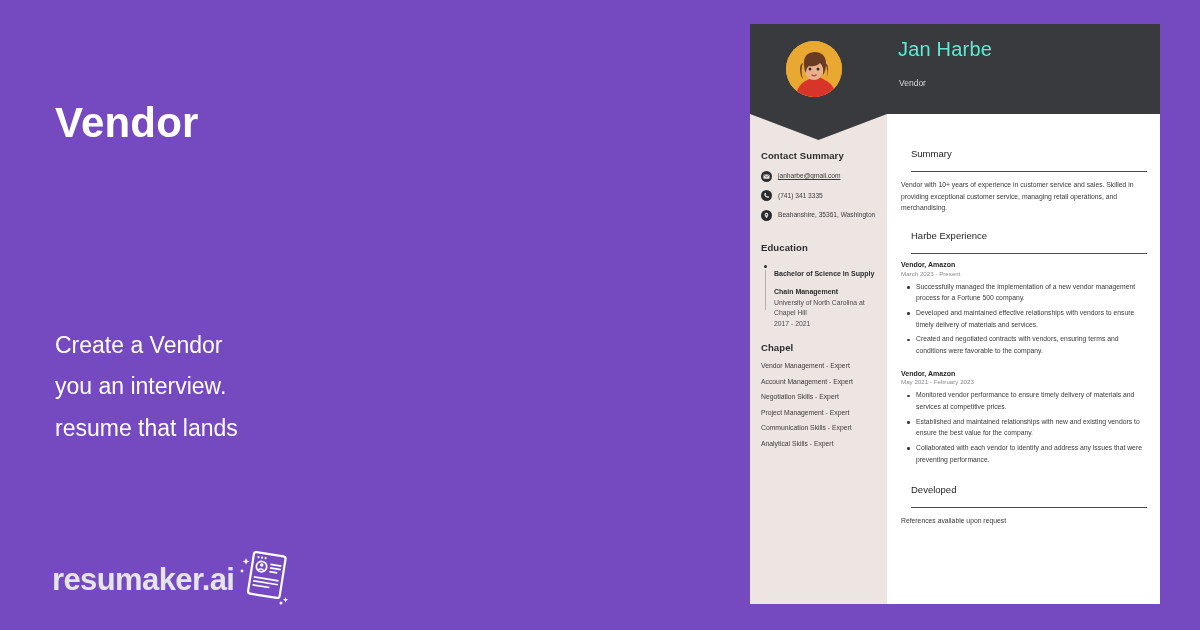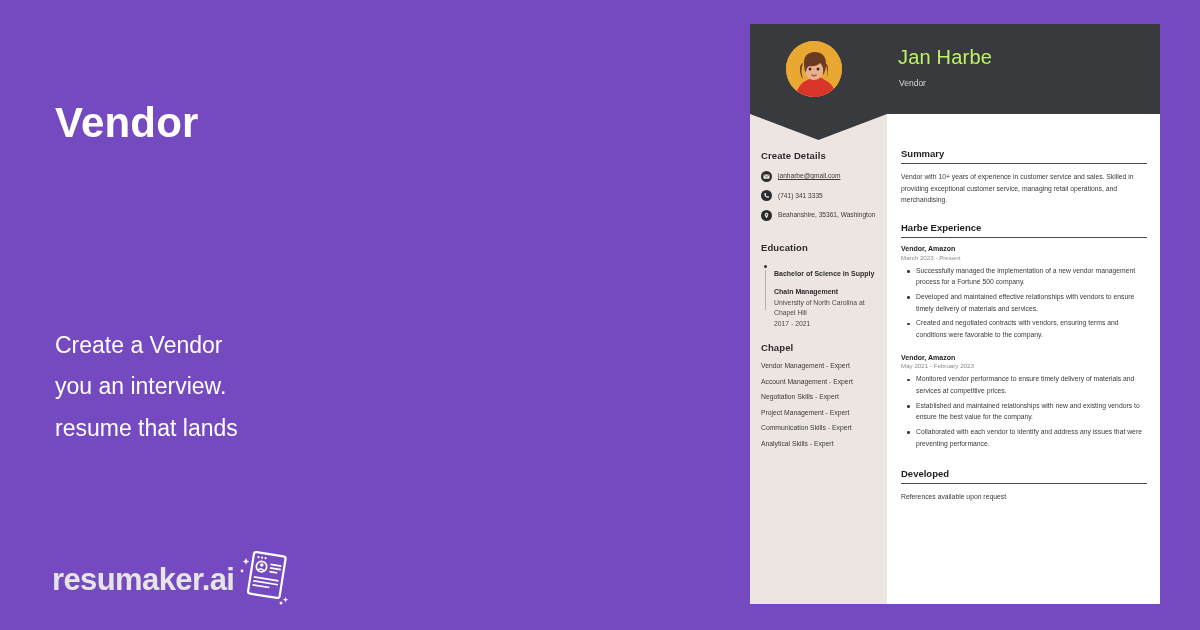--- a/index.html
+++ b/index.html
@@ -66,22 +66,22 @@
 
   .avatar {
     position:absolute; left:36px; top:17px;
     width:56px; height:56px; border-radius:50%;
     overflow:hidden;
     background:#e8a831;
   }
   .avatar svg { display:block; }
 
   .hdr-name {
-    position:absolute; left:148px; top:22px;
-    color:#bef264; font-size:20px; font-weight:400; letter-spacing:0.2px;
+    position:absolute; left:148px; top:14px;
+    color:#5eead4; font-size:20px; font-weight:400; letter-spacing:0.2px;
   }
   .hdr-role {
     position:absolute; left:149px; top:54px;
     color:#d9d9dc; font-size:8.5px; font-weight:400;
   }
 
   
   .side-body { position:absolute; left:11px; top:126px; width:120px; }
   .side-h {
     color:#2c2c2e; font-size:9.5px; font-weight:600; margin-bottom:9px;
@@ -107,22 +107,22 @@
   .edu-line { width:1px; flex:1; background:#b9afaa; margin-top:2px; min-height:40px; }
   .edu-txt { padding-left:4px; }
   .edu-deg { font-size:7px; font-weight:600; color:#2c2c2e; line-height:1.55; }
   .edu-meta { font-size:6.8px; font-weight:400; color:#4a4a4c; line-height:1.55; }
 
   .skill-row { font-size:6.8px; color:#3a3a3c; margin-bottom:8.5px; }
 
   
   .main-body { position:absolute; left:151px; top:124px; width:246px; }
   .sec-h {
-    font-size:9.5px; font-weight:700; color:#1d1d1f;
-    padding-bottom:4px; border-bottom:1.4px solid #4a4a4c; margin-bottom:7px;
+    font-size:9.5px; font-weight:400; color:#1d1d1f;
+    padding-bottom:12px; border-bottom:1.4px solid #4a4a4c; margin-bottom:7px;margin-left:10px;
   }
   .sec-p { font-size:6.8px; color:#3a3a3c; line-height:1.72; }
   .sec-gap { height:16px; }
 
   .job-title { font-size:7px; font-weight:700; color:#1d1d1f; margin-bottom:1.5px; }
   .job-dates { font-size:6.2px; color:#8a8a8e; margin-bottom:4px; }
   .job-list { list-style:none; margin:0 0 0 2px; padding:0; }
   .job-list li {
     position:relative; padding-left:13px; font-size:6.8px; color:#3a3a3c;
     line-height:1.72; margin-bottom:3px;
@@ -202,21 +202,21 @@
   </div>
 
   <div class="resume-notch">
     <svg width="137" height="26" viewBox="0 0 137 26">
       <polygon points="0,0 137,0 68.5,26" fill="#393a3d"></polygon>
     </svg>
   </div>
 
   <div class="side-body">
 
-    <div class="side-h">Create Details</div>
+    <div class="side-h">Contact Summary</div>
 
     <div class="contact-row">
       <span class="ci">
         <svg width="7" height="7" viewBox="0 0 10 10">
           <rect x="0.6" y="2" width="8.8" height="6.2" rx="1" fill="#ede5e1"></rect>
           <path d="M1 2.6 L5 5.6 L9 2.6" stroke="#2c2c2e" stroke-width="0.9" fill="none"></path>
         </svg>
       </span>
       <span class="contact-txt link">janharbe@gmail.com</span>
     </div>

